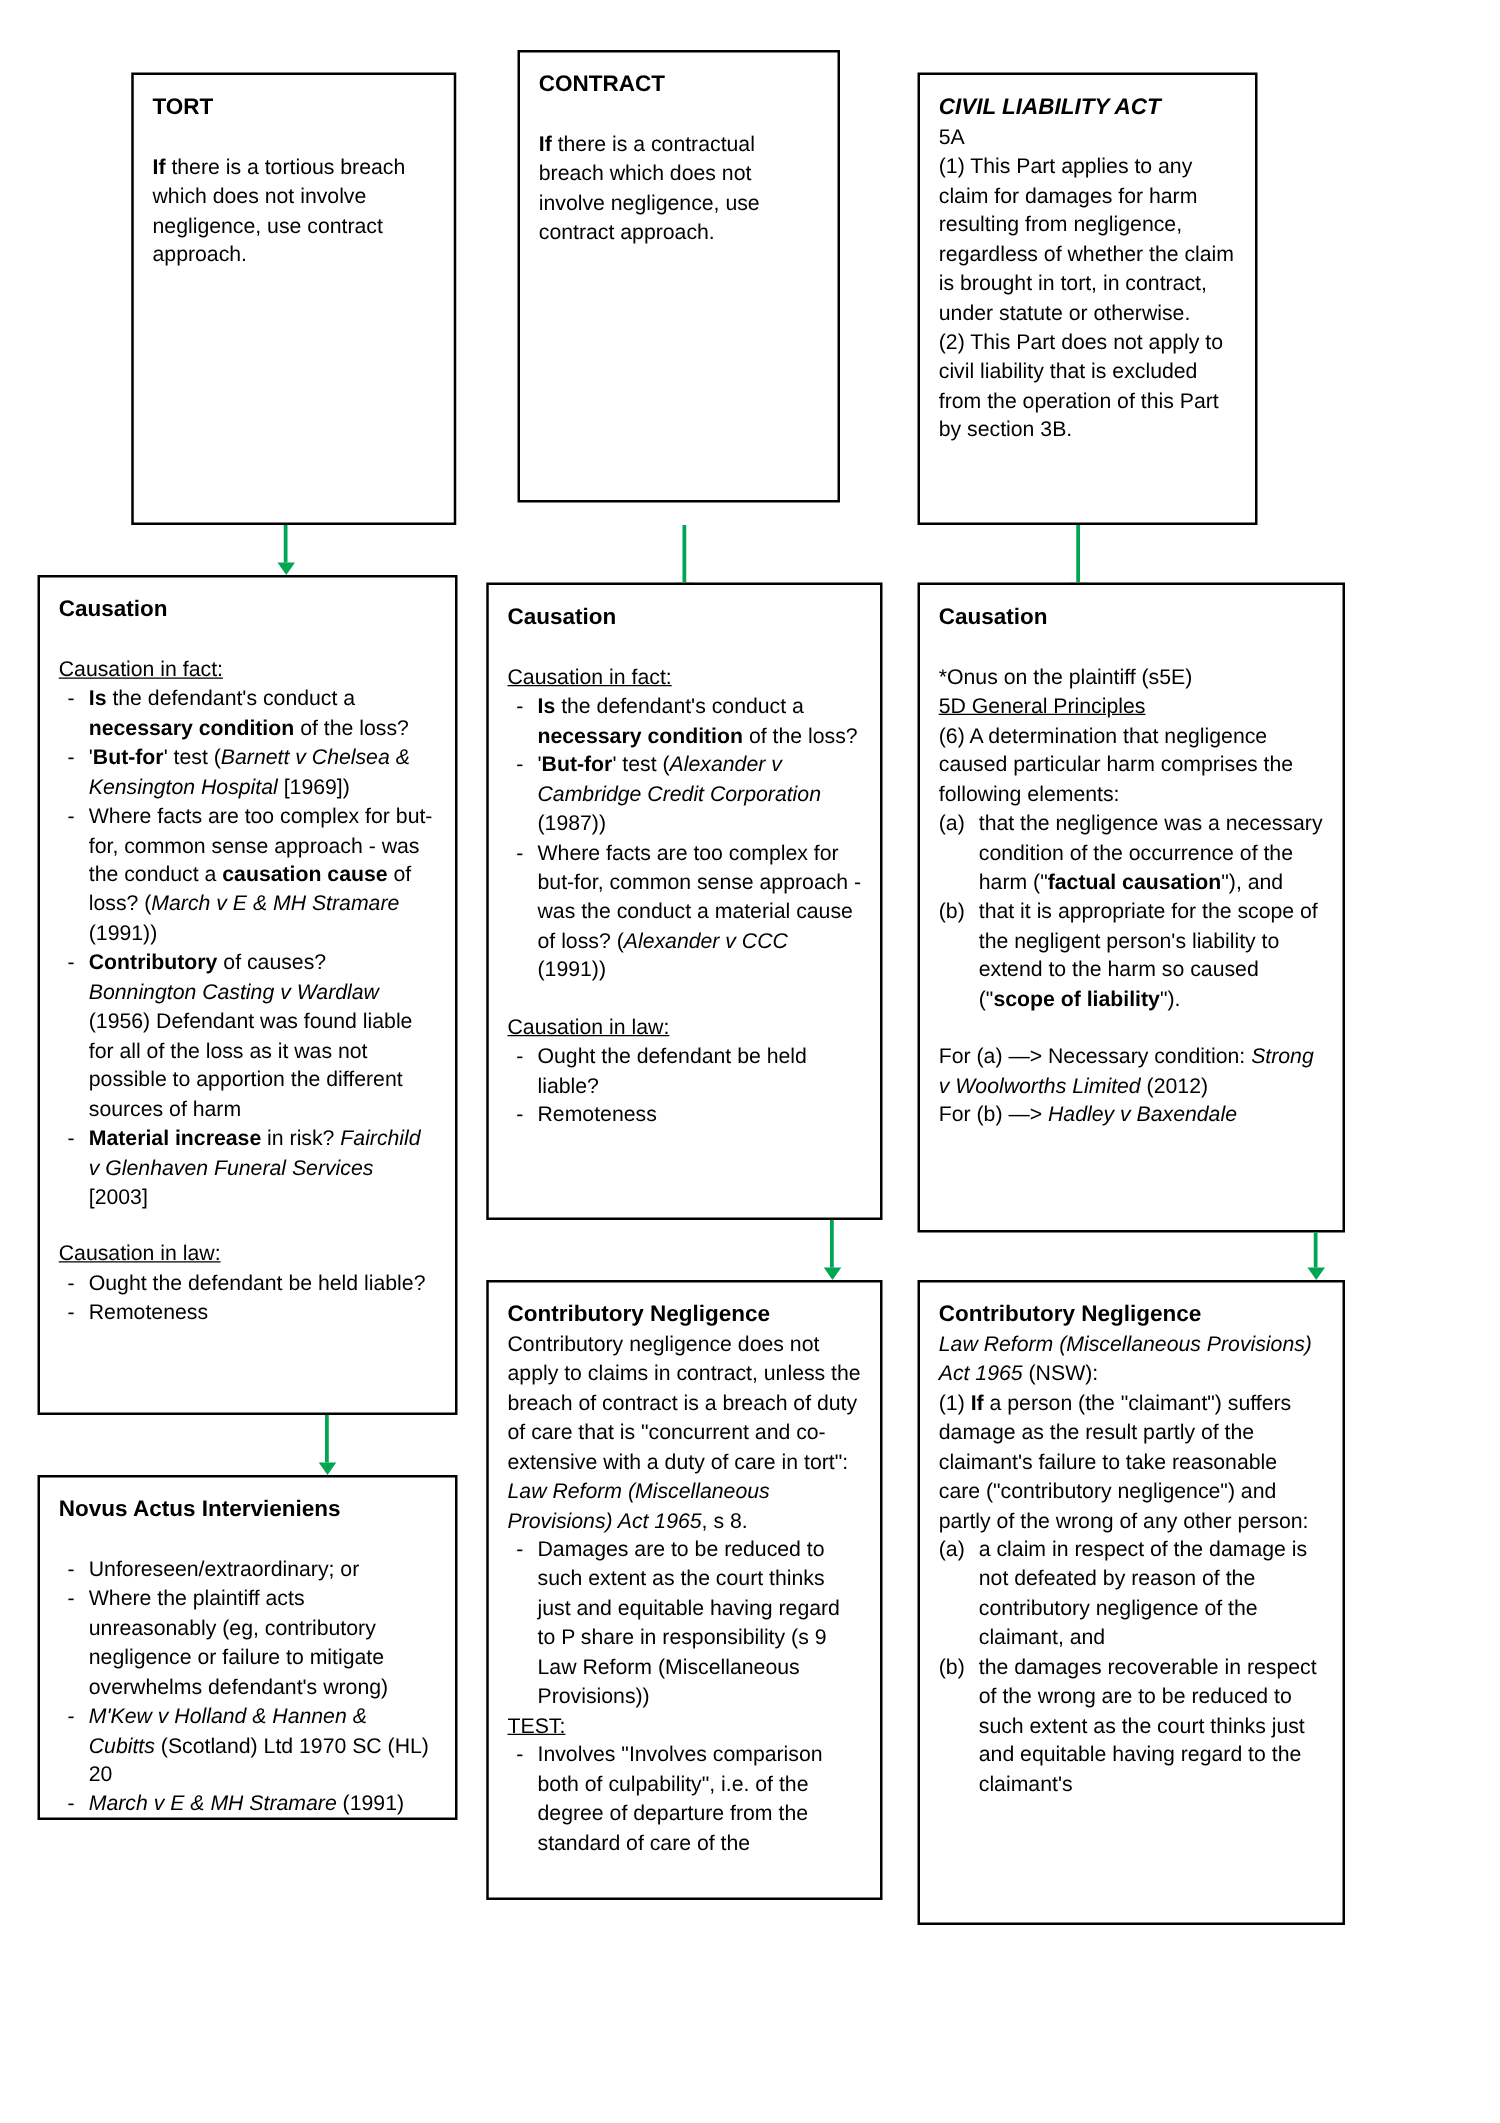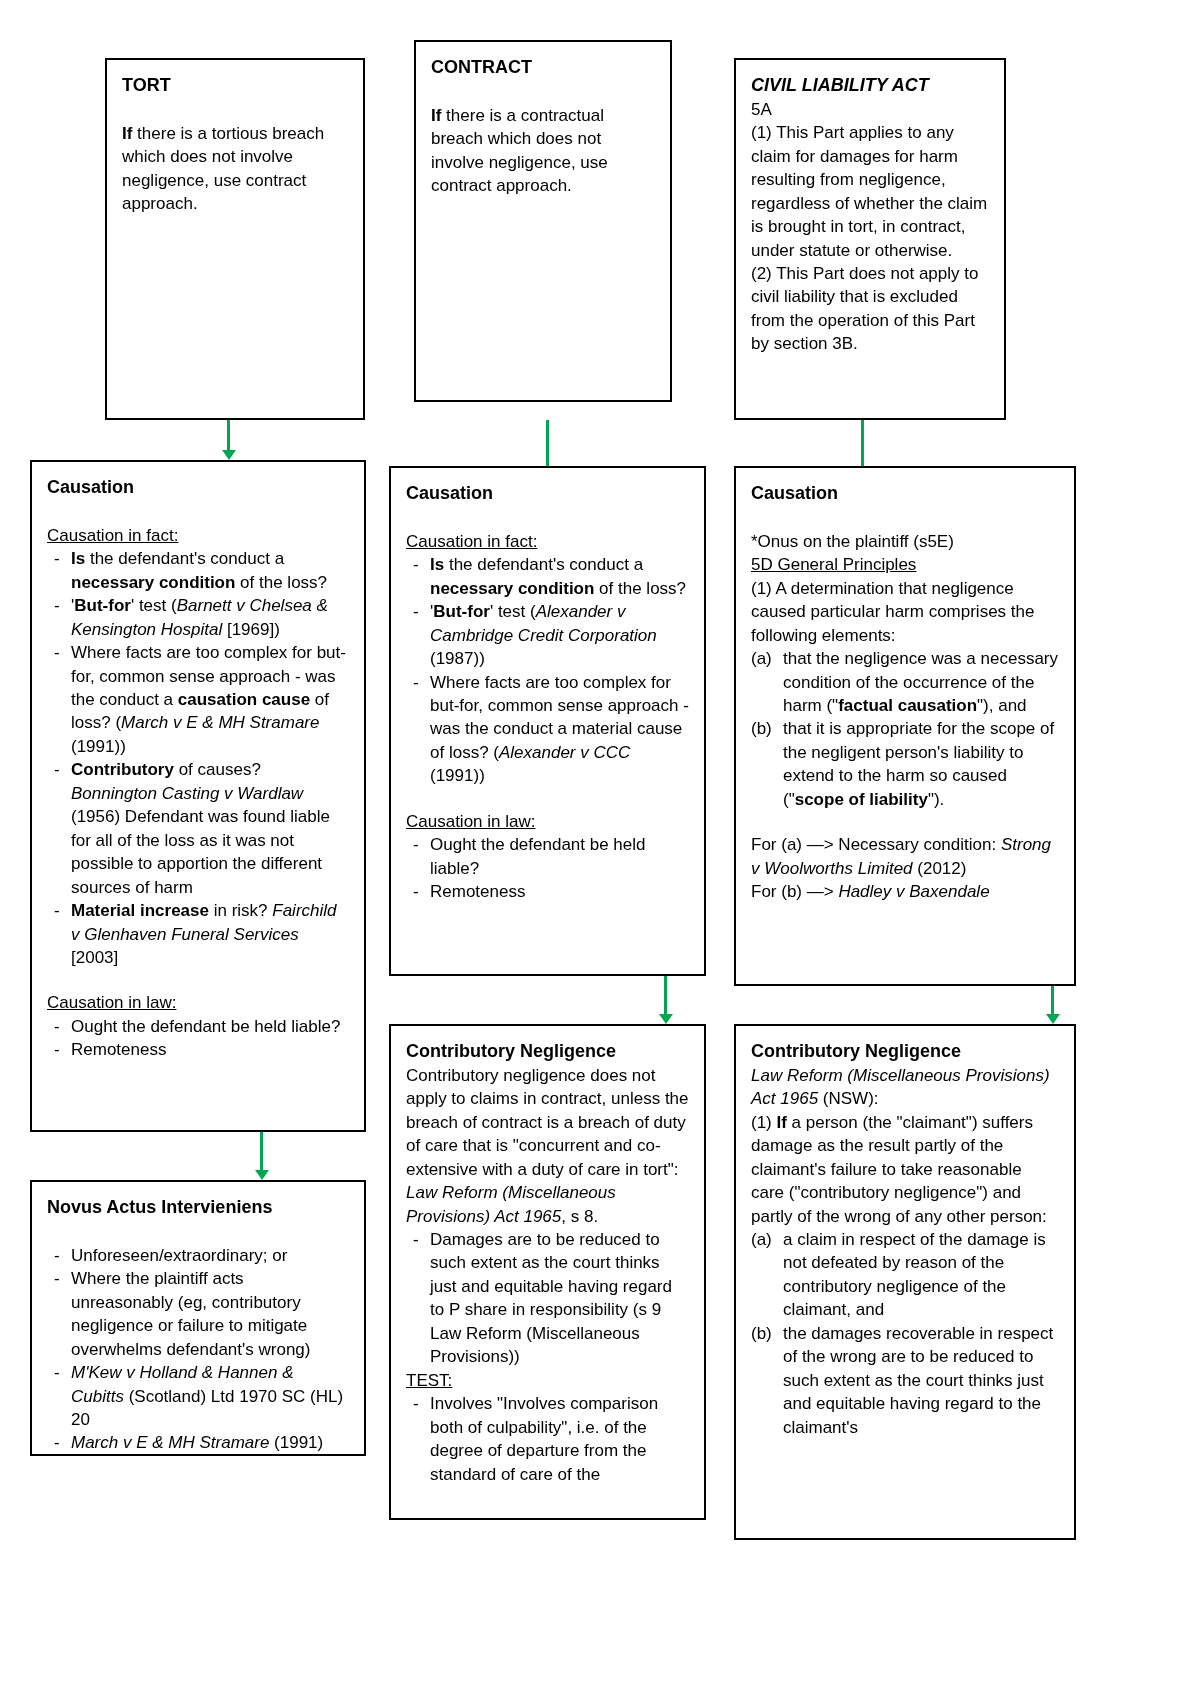--- a/index.html
+++ b/index.html
@@ -131,21 +131,21 @@
     <ul class="dash">
       <li>Ought the defendant be held liable?</li>
       <li>Remoteness</li>
     </ul>
   </div>
 
   <div class="box" style="left:734px;top:466px;width:342px;height:520px;">
     <p class="title gap-after">Causation</p>
     <p>*Onus on the plaintiff (s5E)</p>
     <p class="subhead">5D General Principles</p>
-    <p>(1) A determination that negligence caused particular harm comprises the following elements:</p>
+    <p>(6) A determination that negligence caused particular harm comprises the following elements:</p>
     <div class="labeled">
       <span class="lbl">(a)</span>
       <span class="txt">that the negligence was a necessary condition of the occurrence of the harm ("<b>factual causation</b>"), and</span>
     </div>
     <div class="labeled">
       <span class="lbl">(b)</span>
       <span class="txt">that it is appropriate for the scope of the negligent person's liability to extend to the harm so caused ("<b>scope of liability</b>").</span>
     </div>
     <p class="mt">For (a) —&gt; Necessary condition: <i>Strong v Woolworths Limited</i> (2012)</p>
     <p>For (b) —&gt; <i>Hadley v Baxendale</i></p>

